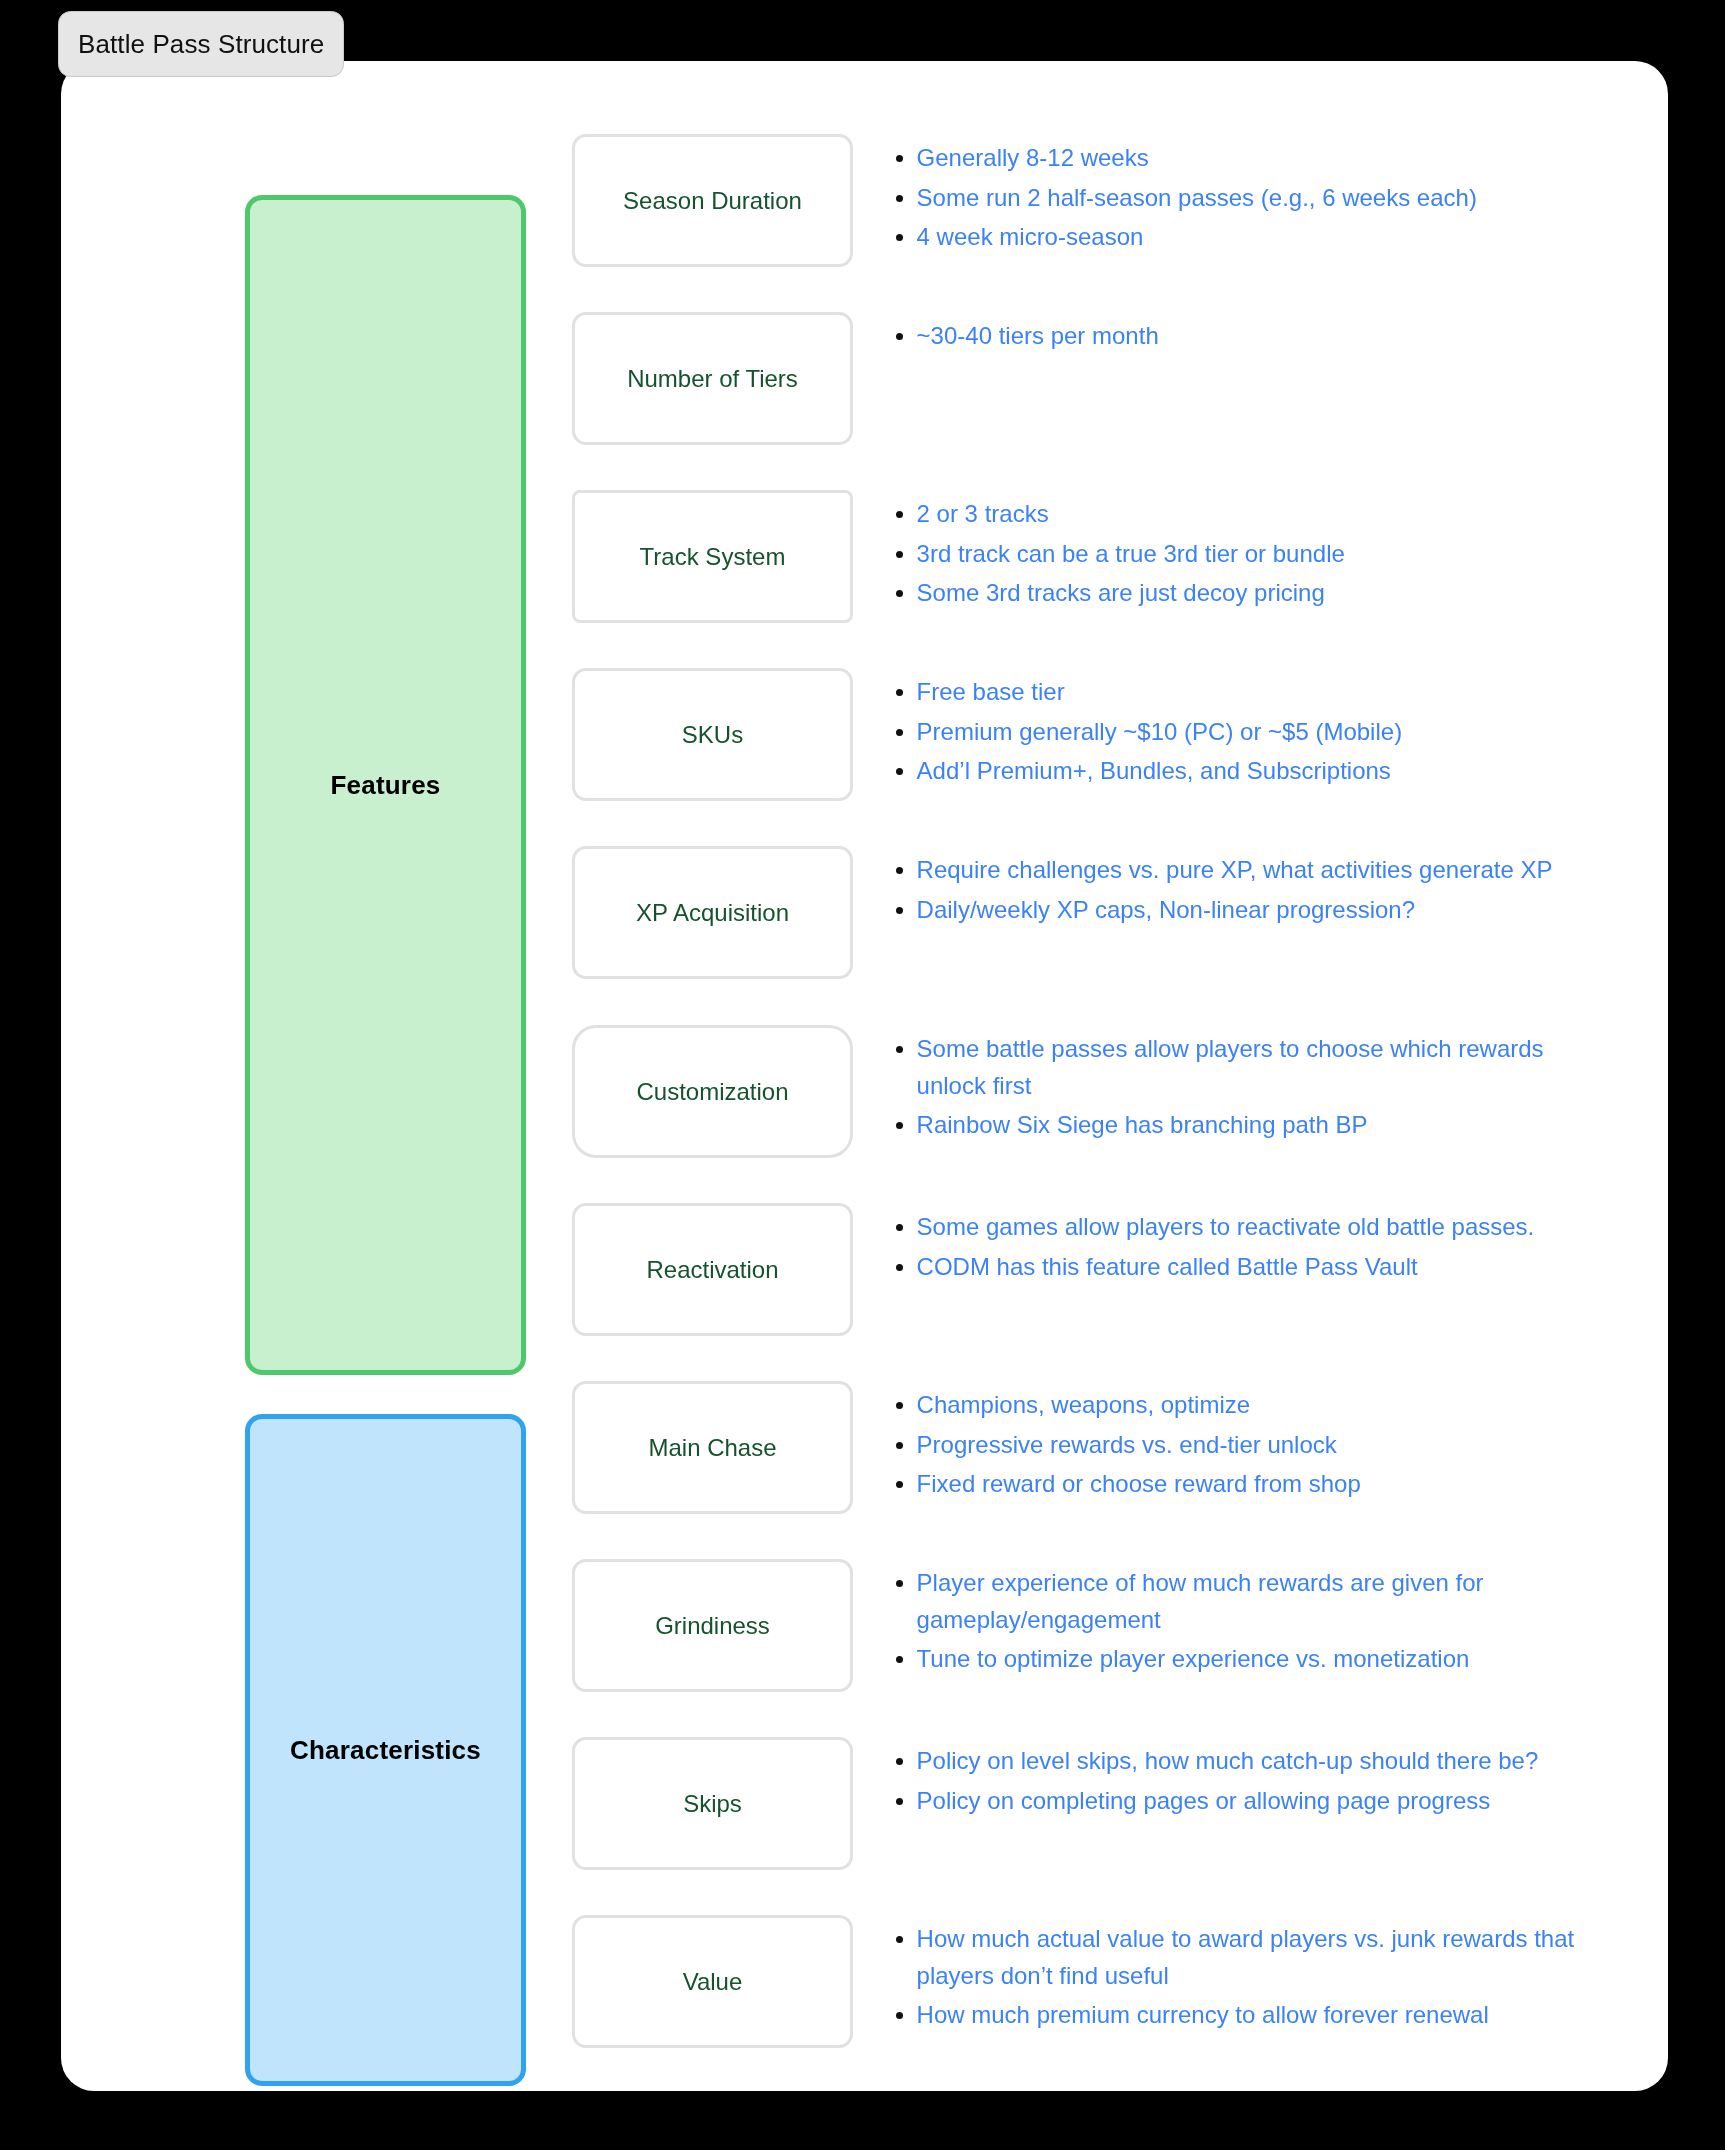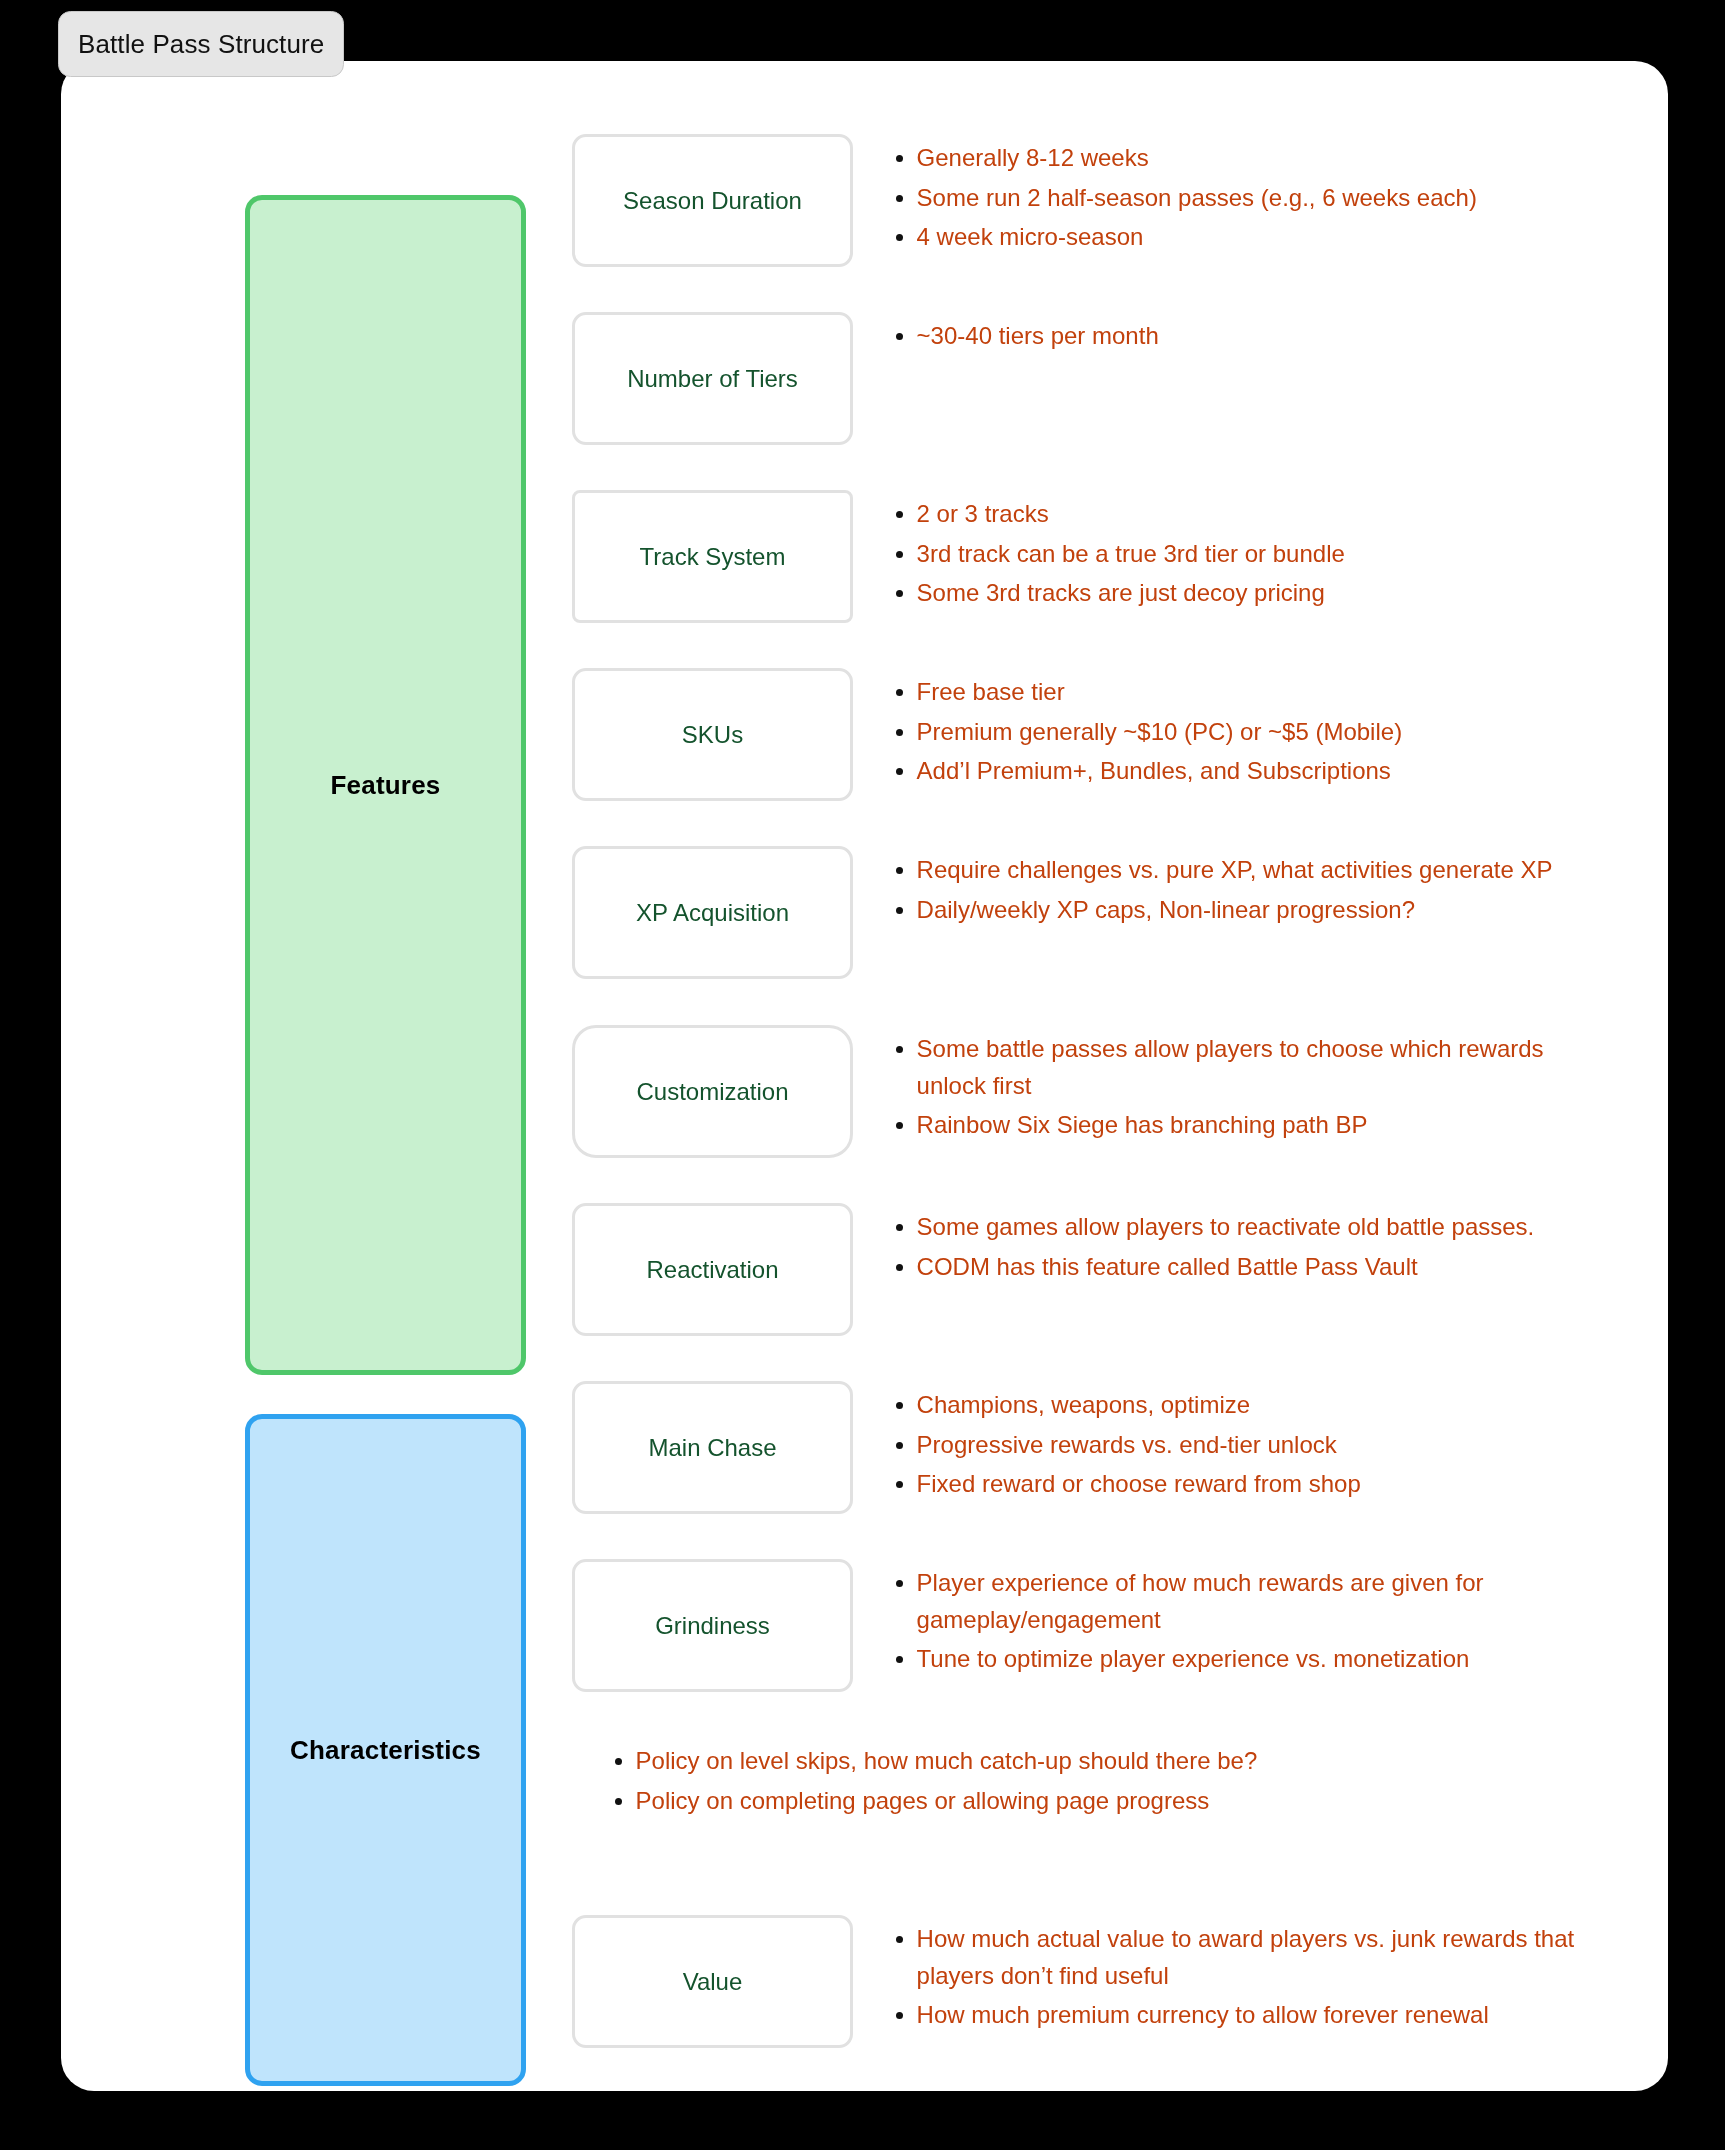--- a/index.html
+++ b/index.html
@@ -117,21 +117,21 @@
     flex: 1 1 auto;
   }
   .bullets ul {
     list-style: none;
   }
   .bullets li {
     position: relative;
     padding-left: 26.6px;
     font-size: 24px;
     line-height: 1.52;
-    color: #c2410c;
+    color: #3b82f6;
     margin-bottom: 3.1px;
     max-width: 727px;
   }
   .bullets li::before {
     content: "";
     position: absolute;
     left: 6.3px;
     top: 15px;
     width: 7px;
     height: 7px;
@@ -253,20 +253,23 @@
             <span class="node-label">Grindiness</span>
           </div>
           <div class="bullets">
             <ul>
               <li>Player experience of how much rewards are given for gameplay/engagement</li>
               <li>Tune to optimize player experience vs. monetization</li>
             </ul>
           </div>
         </div>
         <div class="row" style="top: 1676px;">
+          <div class="node-box" style="min-height: 133px;">
+            <span class="node-label">Skips</span>
+          </div>
           <div class="bullets">
             <ul>
               <li>Policy on level skips, how much catch-up should there be?</li>
               <li>Policy on completing pages or allowing page progress</li>
             </ul>
           </div>
         </div>
         <div class="row" style="top: 1854px;">
           <div class="node-box" style="min-height: 133px;">
             <span class="node-label">Value</span>

